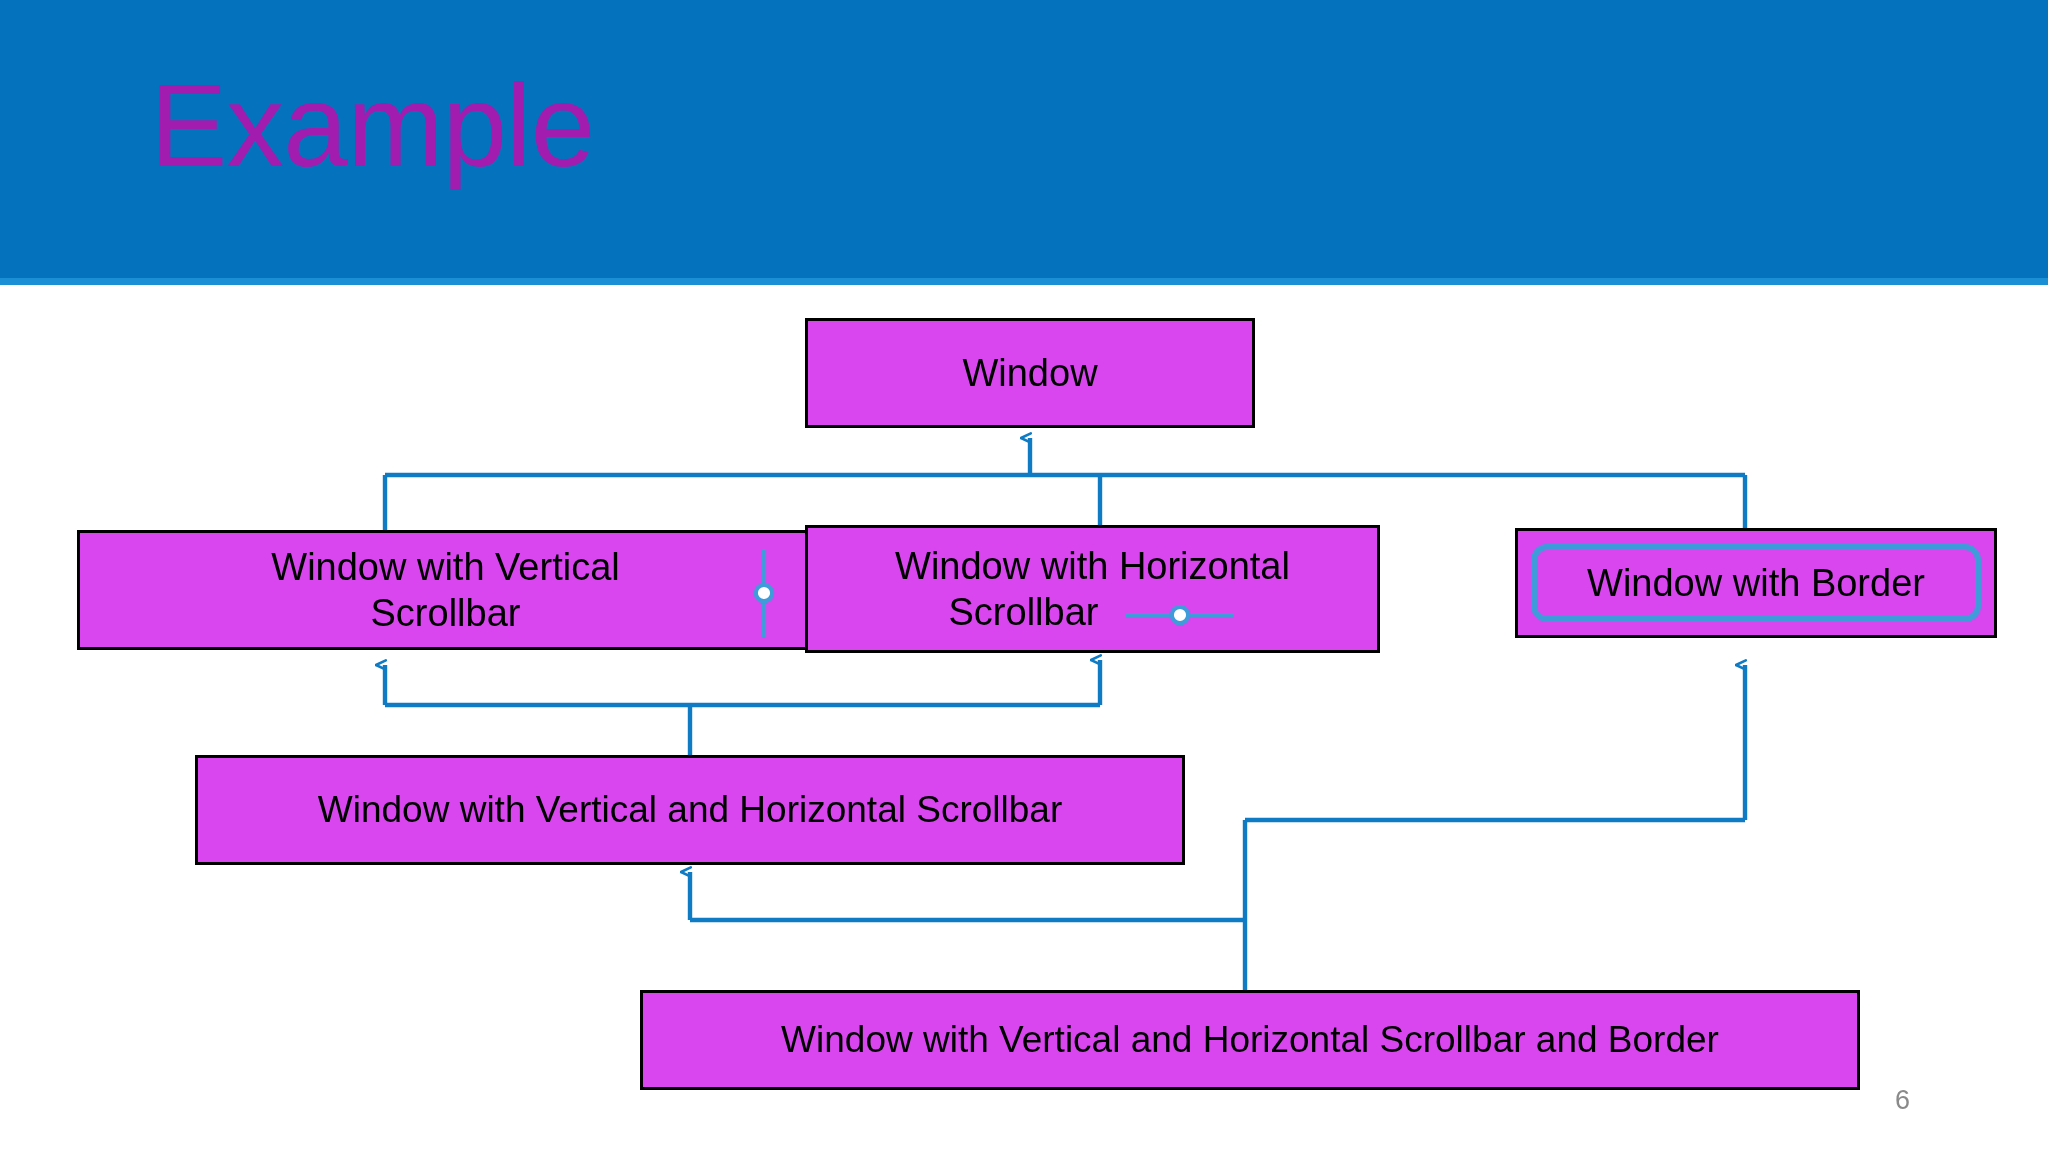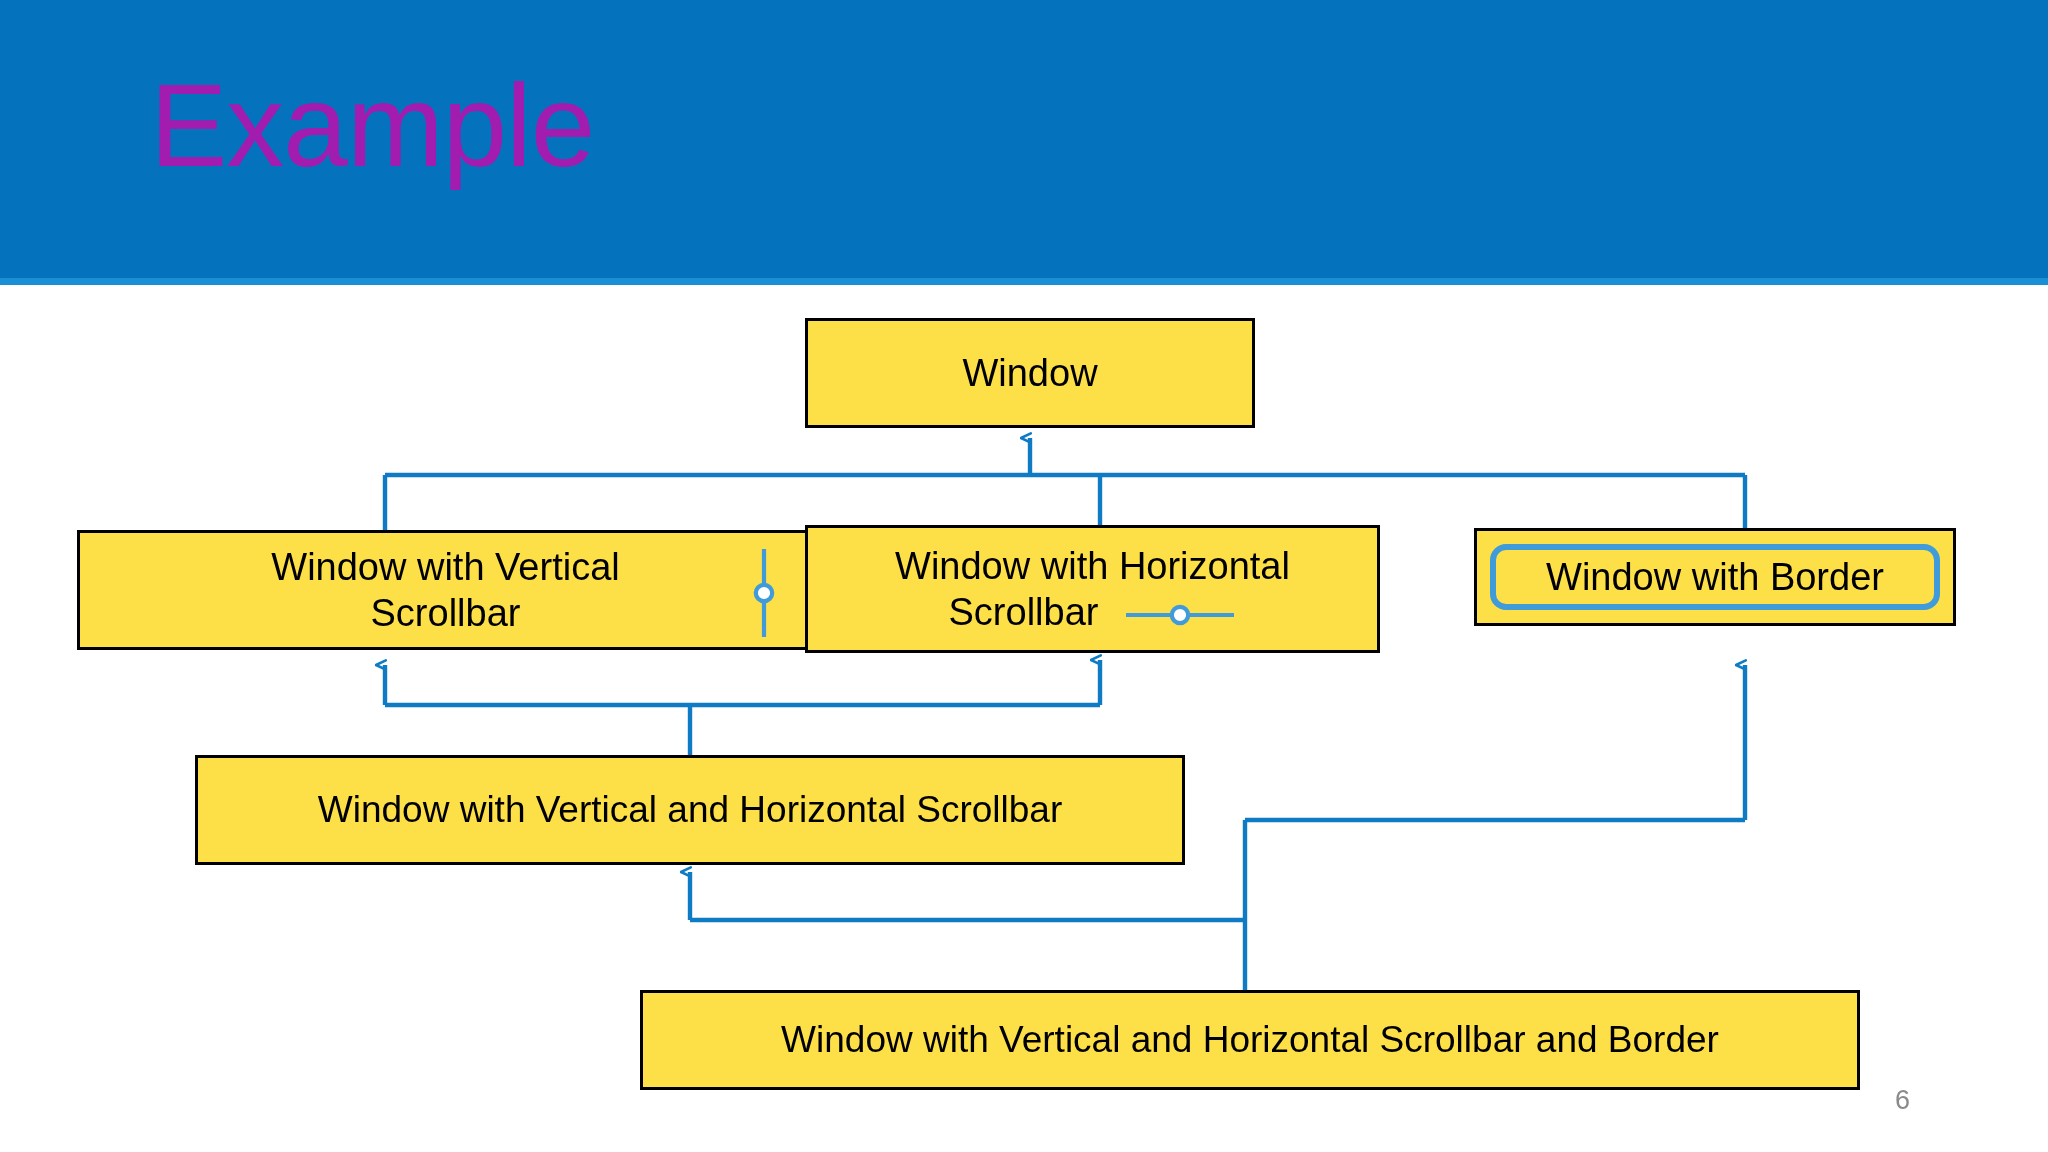--- a/index.html
+++ b/index.html
@@ -53,42 +53,42 @@
     left: 0;
     top: 0;
     width: 2048px;
     height: 1152px;
   }
 
   
   .uml-box {
     position: absolute;
     box-sizing: border-box;
-    background: #fde047;
+    background: #d946ef;
     border: 3px solid #000000;
     display: flex;
     align-items: center;
     justify-content: center;
   }
   .uml-label {
     font-size: 38px;
     color: #000000;
     text-align: center;
     line-height: 1.22;
     padding: 0 10px;
   }
   .uml-label.compact {
     font-size: 37px;
   }
 
   
   #box-window        { left: 805px;  top: 318px;  width: 450px; height: 110px; }
   #box-vscroll       { left: 77px;   top: 530px;  width: 737px; height: 120px; }
   #box-hscroll       { left: 805px;  top: 525px;  width: 575px; height: 128px; }
-  #box-border        { left: 1474px; top: 528px;  width: 482px; height: 98px; }
+  #box-border        { left: 1515px; top: 528px;  width: 482px; height: 110px; }
   #box-vhscroll      { left: 195px;  top: 755px;  width: 990px; height: 110px; }
   #box-vhscrollborder{ left: 640px;  top: 990px;  width: 1220px; height: 100px; }
 
   
   #border-inner {
     position: absolute;
     left: 13px;
     top: 13px;
     right: 13px;
     bottom: 13px;

